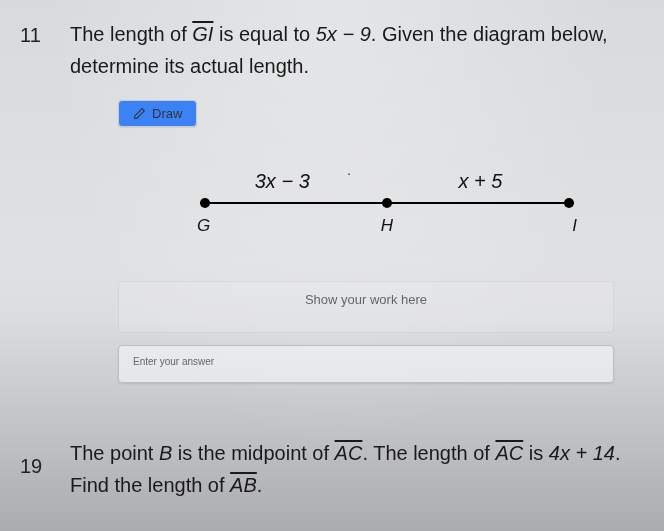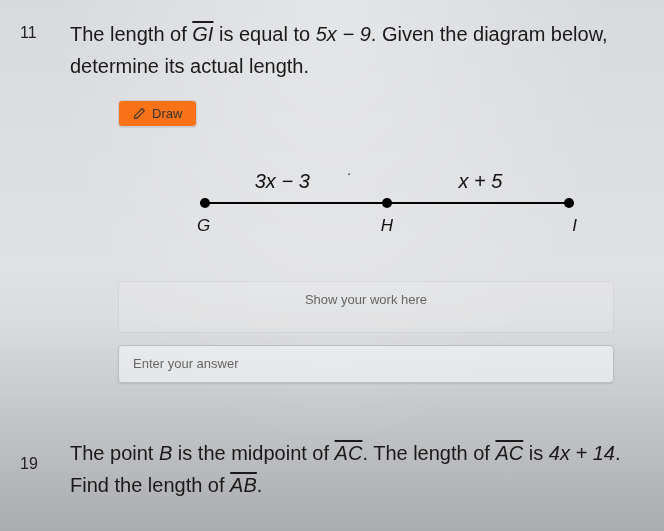--- a/index.html
+++ b/index.html
@@ -21,35 +21,35 @@
       pointer-events: none;
     }
     .question-block {
       position: relative;
       padding: 18px 20px 10px 70px;
     }
     .question-number {
       position: absolute;
       left: 20px;
       top: 24px;
-      font-size: 16px;
+      font-size: 20px;
       color: #222;
     }
     .question-text {
       font-size: 20px;
       line-height: 1.6;
       color: #1a1a1a;
     }
     .overline { text-decoration: overline; font-style: italic; }
     .math { font-style: italic; }
     .draw-btn {
       display: inline-flex;
       align-items: center;
       gap: 6px;
-      background: #f97316;
+      background: #3b82f6;
       border: 1px solid #c9cacd;
       border-radius: 4px;
       padding: 5px 14px;
       font-size: 13px;
       color: #333;
       margin: 18px 0 10px 48px;
       cursor: pointer;
       box-shadow: 0 1px 1px rgba(0,0,0,0.08);
       text-align: center;
     }
@@ -110,21 +110,21 @@
       color: #666;
       border: 1px solid rgba(0,0,0,0.06);
       border-radius: 3px;
       background: rgba(255,255,255,0.15);
       min-height: 52px;
       text-align: center;
     }
     .answer-box {
       margin: 0 30px 20px 48px;
       padding: 10px 14px;
-      font-size: 13px;
+      font-size: 10px;
       color: #666;
       border: 1px solid #bcbdc0;
       border-radius: 4px;
       background: rgba(245,246,248,0.6);
       box-shadow: 0 1px 2px rgba(0,0,0,0.1);
       height: 38px;
     }
     .divider { height: 18px; }
     .q2 { padding-top: 6px; padding-bottom: 30px; }
   </style>

